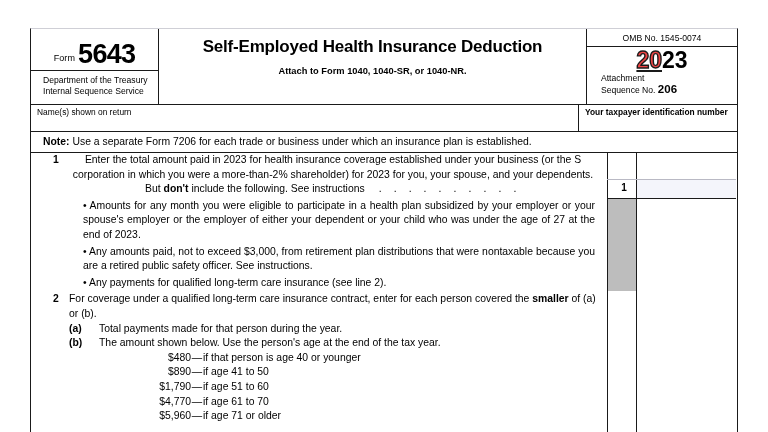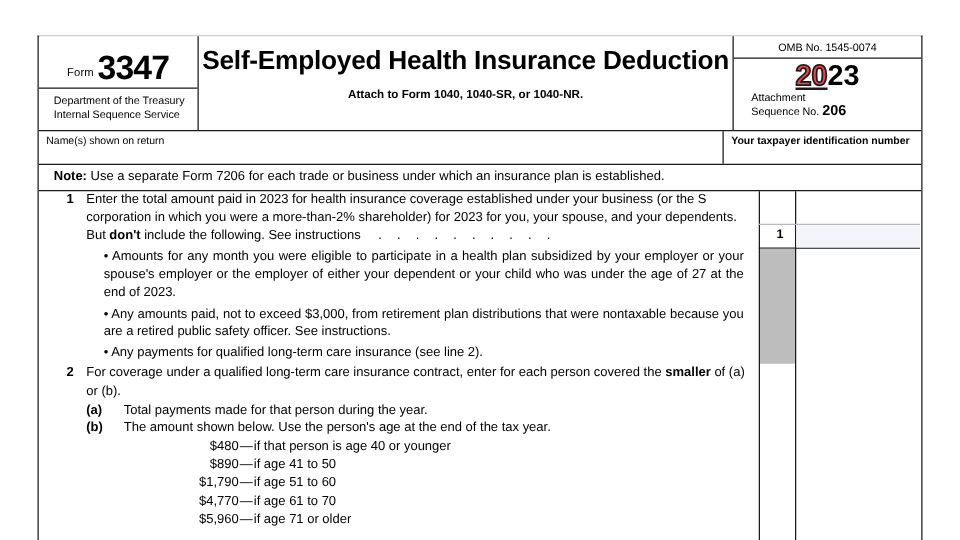--- a/index.html
+++ b/index.html
@@ -75,21 +75,21 @@
 
   
   .hdr-center {
     flex: 1 1 auto;
     position: relative;
     border-right: 1.4px solid #1a1a1a;
     text-align: center;
     padding-top: 8px;
   }
   .main-title {
-    font-size: 21px;
+    font-size: 17px;
     font-weight: bold;
     letter-spacing: -0.2px;
   }
   .attach-line {
     font-size: 9.3px;
     font-weight: bold;
     margin-top: 9px;
   }
   .goto-line {
     font-size: 9.3px;
@@ -235,21 +235,21 @@
   }
   .li-num {
     width: 26px;
     flex: 0 0 26px;
     font-weight: bold;
     text-align: center;
   }
   .li-body { flex: 1 1 auto; padding-right: 10px; }
   .li-body b { font-weight: bold; }
 
-  .l1-para { position: relative; }
+  .l1-para { position: relative; text-align: center; }
   .dots {
     letter-spacing: 4.6px;
     font-size: 10.4px;
     padding-left: 14px;
   }
 
   .bullets {
     padding-left: 40px;
     padding-right: 12px;
     font-size: 10.4px;
@@ -295,21 +295,21 @@
 <body>
 
 <div class="page">
   <div class="form-frame">
 
     <div class="header-band">
 
       <div class="hdr-left">
         <div class="form-no-row">
           <span class="form-word">Form</span>
-          <span class="form-num">3347</span>
+          <span class="form-num">5643</span>
         </div>
         <div class="dept">
           <div>Department of the Treasury</div>
           <div>Internal Sequence Service</div>
         </div>
       </div>
 
       <div class="hdr-center">
         <div class="main-title">Self-Employed Health Insurance Deduction</div>
         <div class="attach-line">Attach to Form 1040, 1040-SR, or 1040-NR.</div>

